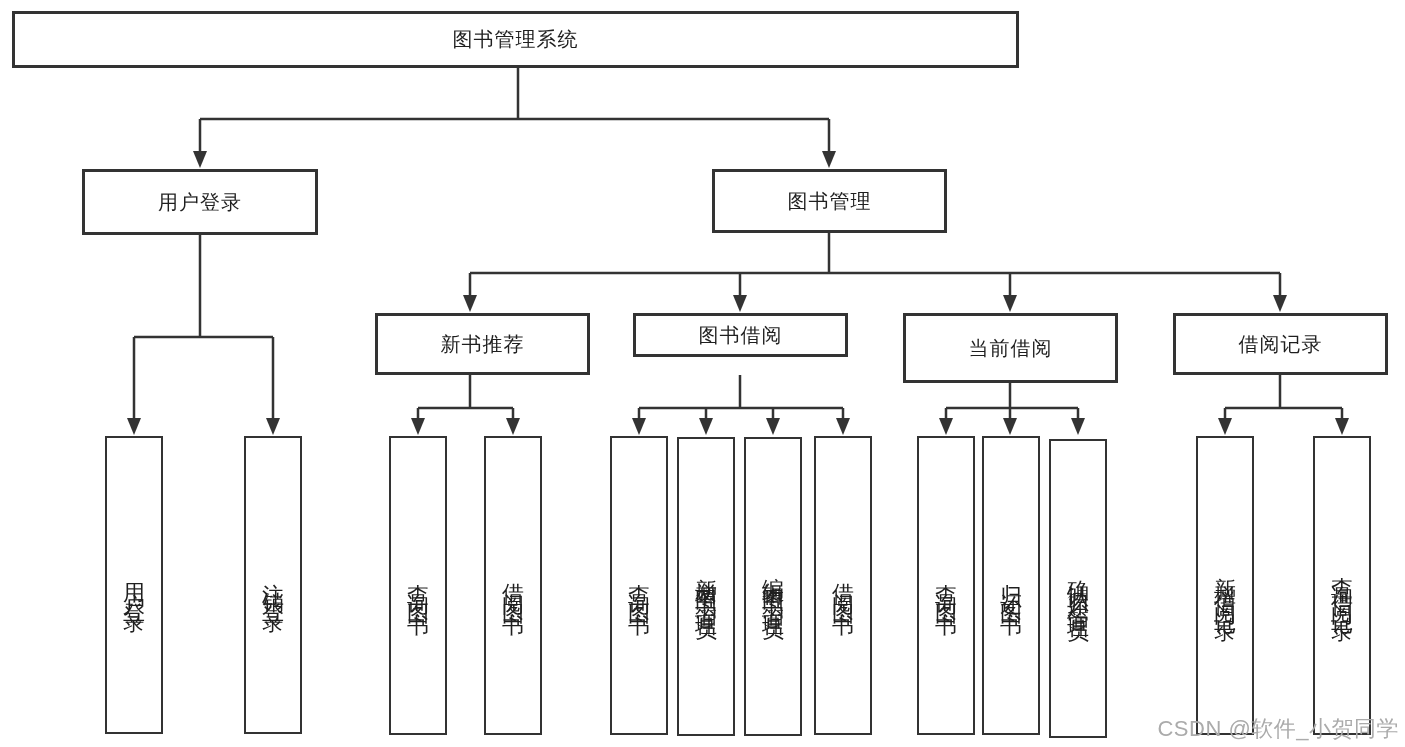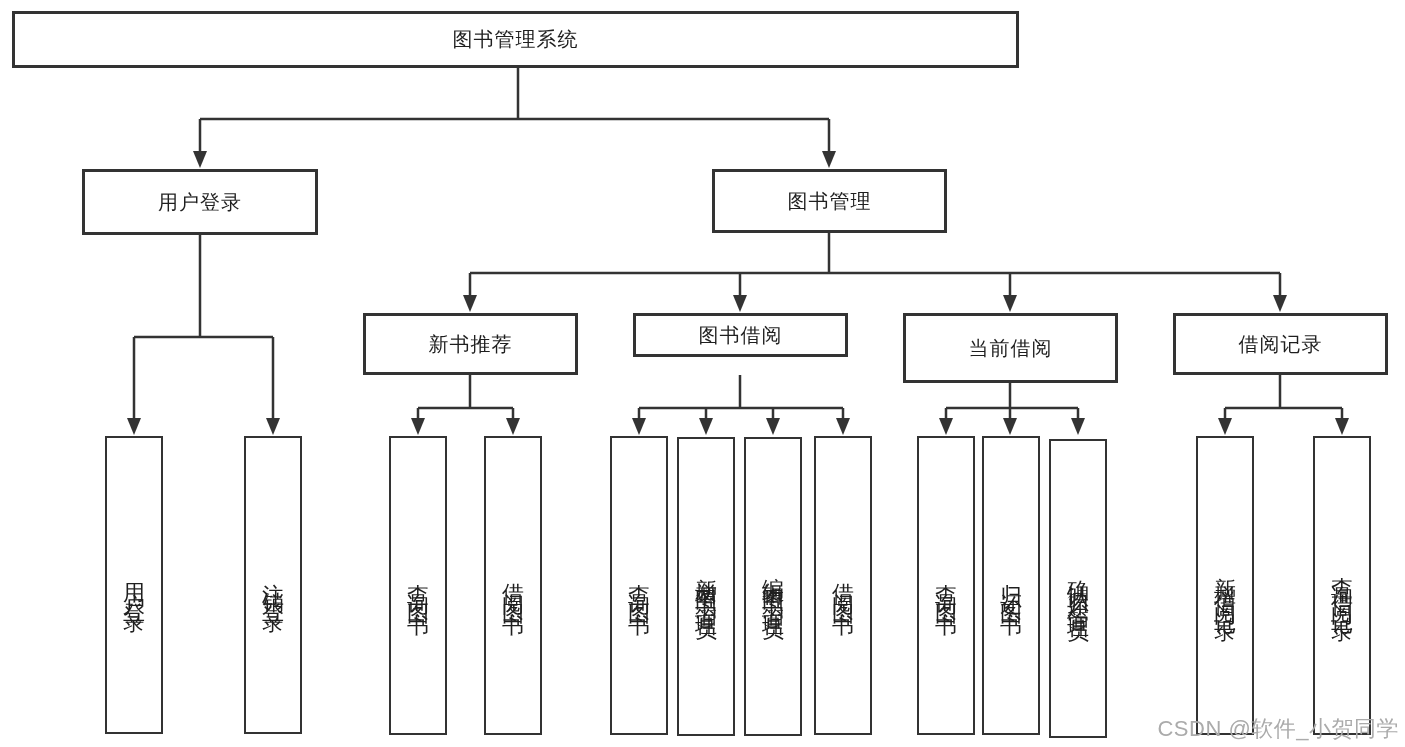--- a/index.html
+++ b/index.html
@@ -100,21 +100,21 @@
     <span class="hl">图书管理系统</span>
   </div>
 
   <div class="node" style="left:82px;top:169px;width:236px;height:66px;">
     <span class="hl">用户登录</span>
   </div>
   <div class="node" style="left:712px;top:169px;width:235px;height:64px;">
     <span class="hl">图书管理</span>
   </div>
 
-  <div class="node" style="left:363px;top:313px;width:215px;height:62px;">
+  <div class="node" style="left:375px;top:313px;width:215px;height:62px;">
     <span class="hl">新书推荐</span>
   </div>
   <div class="node" style="left:633px;top:313px;width:215px;height:44px;">
     <span class="hl">图书借阅</span>
   </div>
   <div class="node" style="left:903px;top:313px;width:215px;height:70px;">
     <span class="hl">当前借阅</span>
   </div>
   <div class="node" style="left:1173px;top:313px;width:215px;height:62px;">
     <span class="hl">借阅记录</span>

